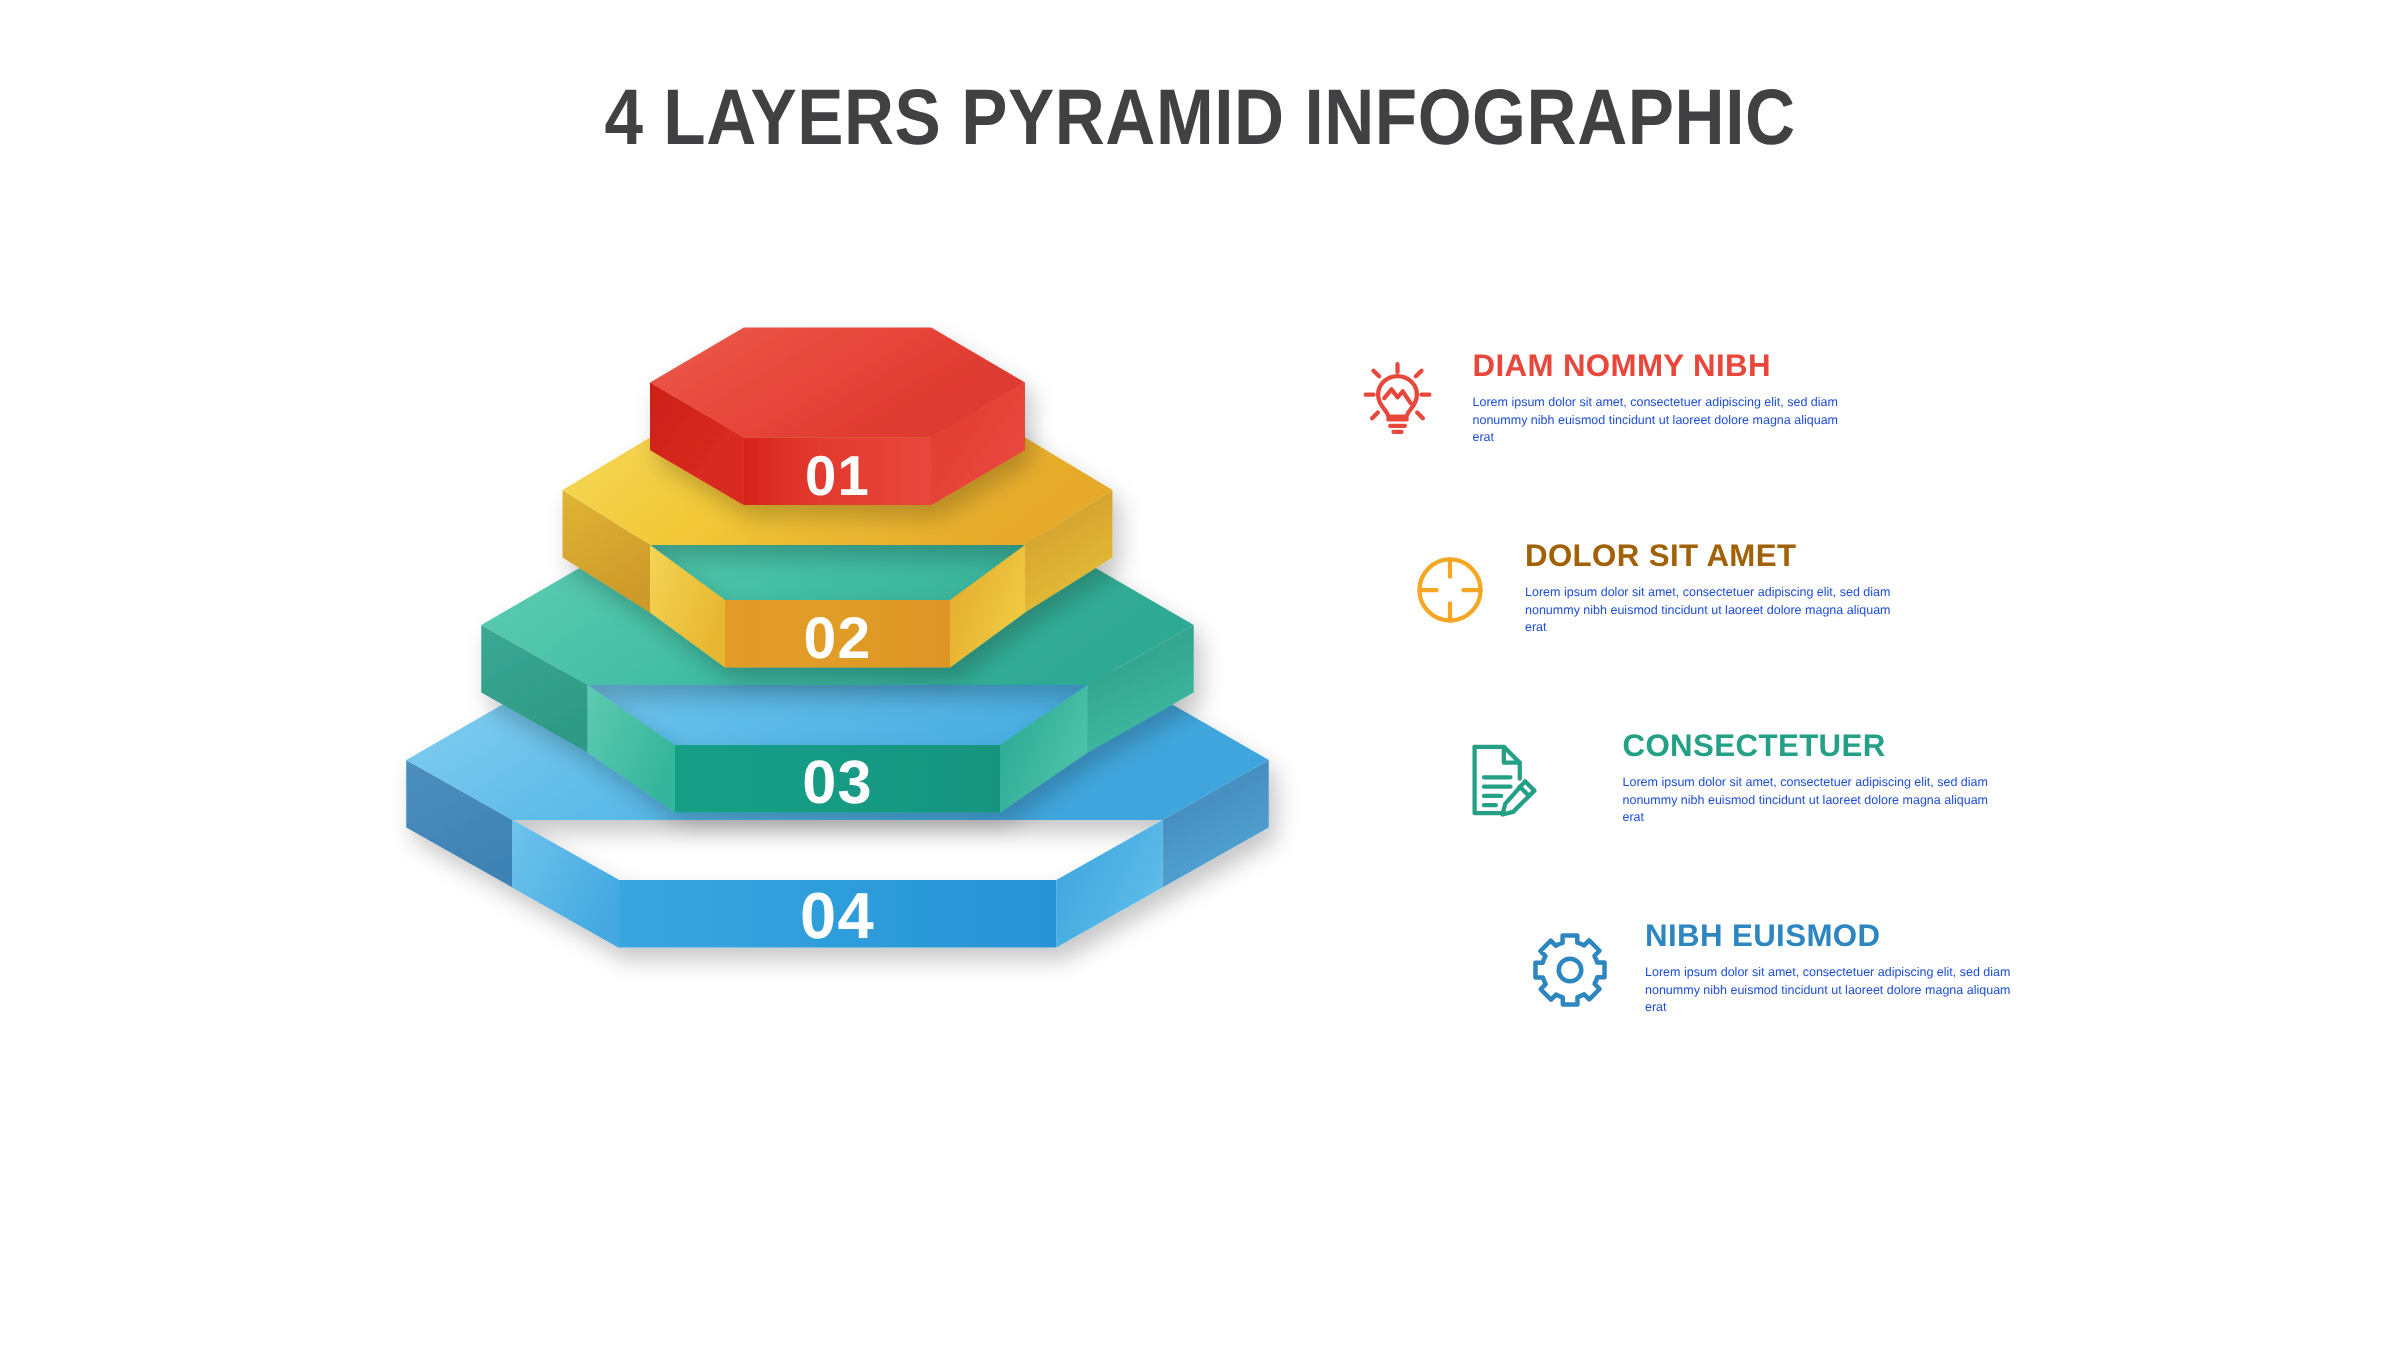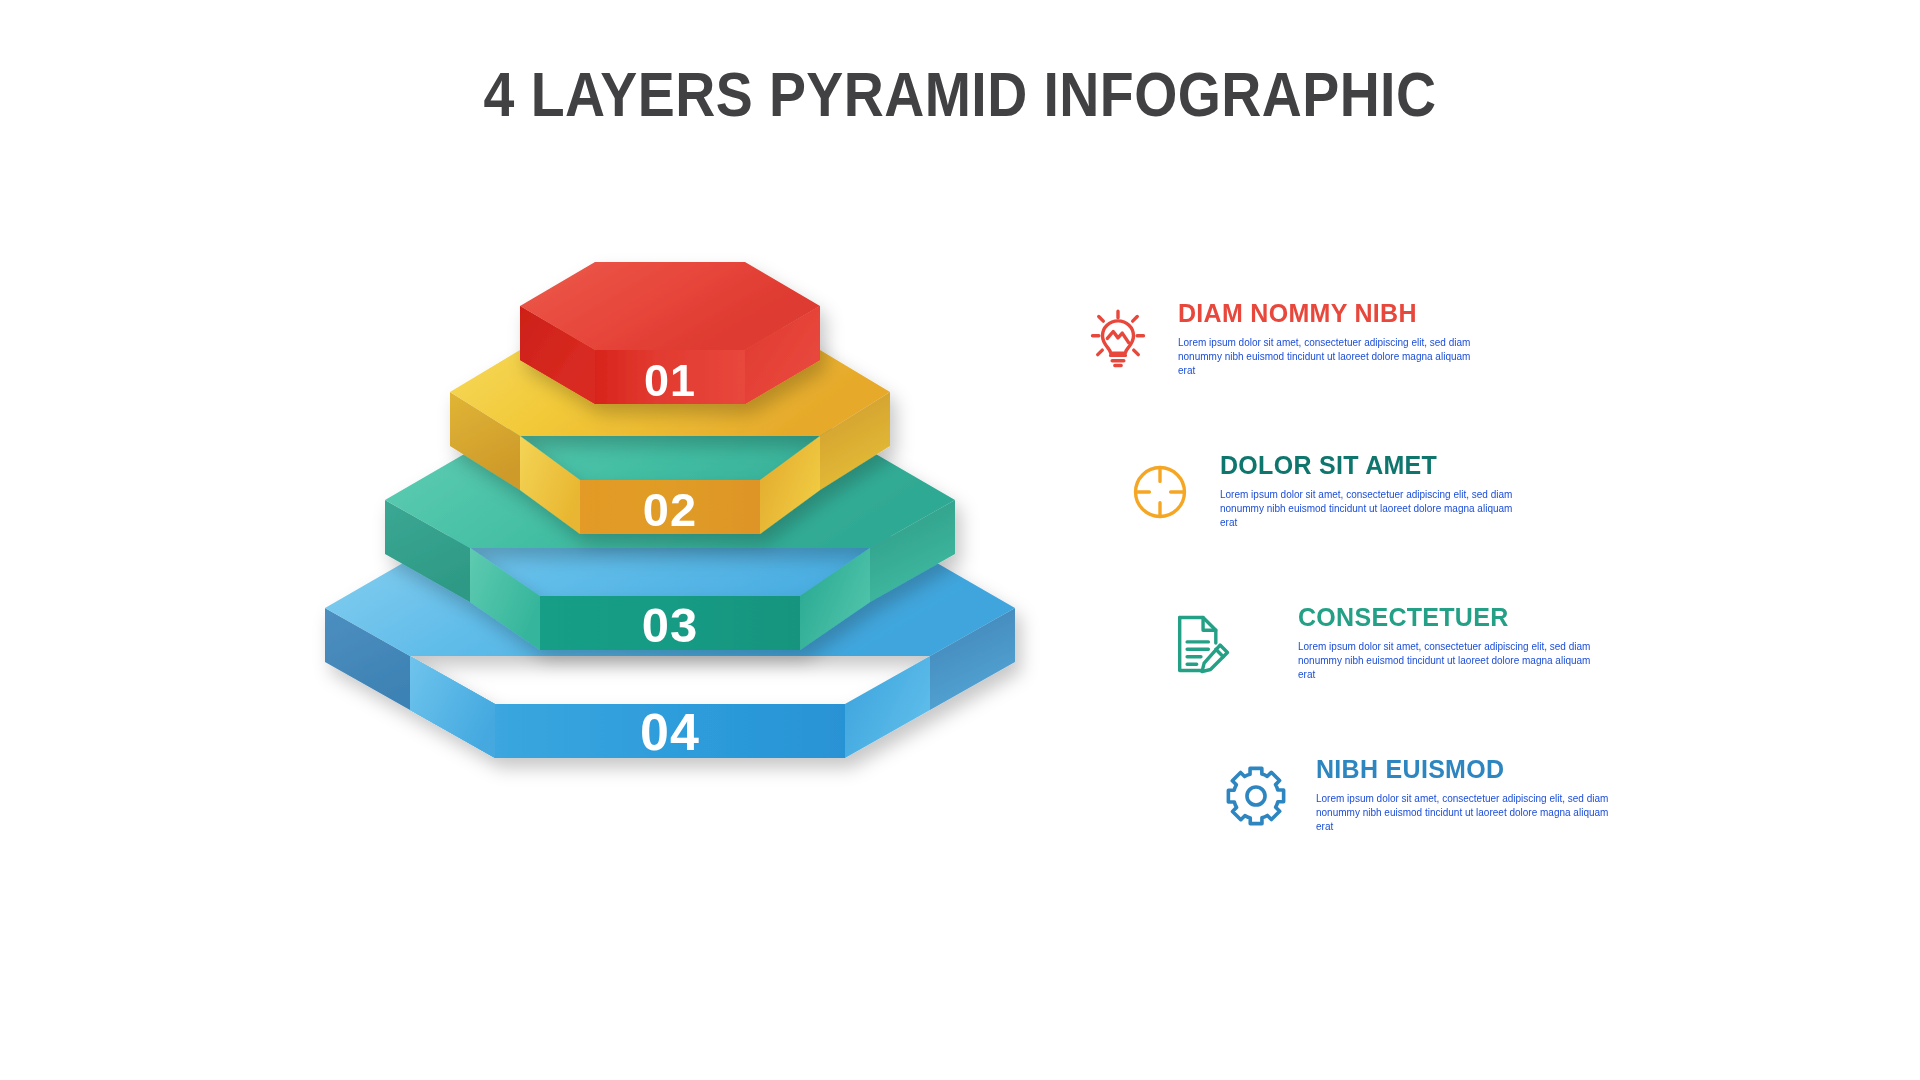--- a/index.html
+++ b/index.html
@@ -38,21 +38,21 @@
   .layer-number {
     font-family:"Liberation Sans", sans-serif;
     font-weight:bold;
     fill:#ffffff;
     text-anchor:middle;
     letter-spacing:1px;
   }
 
   
   #items { position:absolute; left:1080px; top:280px; width:800px; height:640px; }
-  .item { position:absolute; display:flex; align-items:flex-end;margin-top:20px; }
+  .item { position:absolute; display:flex; align-items:flex-end; }
   .item-icon {
     flex:0 0 auto;
     width:76px; height:76px;
     display:flex; align-items:center; justify-content:center;
     margin-right:22px;
     margin-top:2px;
   }
   .item-icon svg { display:block; }
   .item-text { flex:1 1 auto; padding-top:0px; }
   .item-title {
@@ -271,21 +271,21 @@
     </div>
 
     <div class="item" id="item-1">
       <div class="item-icon">
         <svg width="68" height="68" viewBox="0 0 64 64" fill="none" stroke="#F5A623" stroke-width="3.2" stroke-linecap="round" stroke-linejoin="round">
           <circle cx="32" cy="32" r="23"></circle>
           <path d="M32 9v13M32 42v13M9 32h13M42 32h13"></path>
         </svg>
       </div>
       <div class="item-text">
-        <div class="item-title" style="color:#0f766e">DOLOR SIT AMET</div>
+        <div class="item-title" style="color:#a16207">DOLOR SIT AMET</div>
         <div class="item-desc">Lorem ipsum dolor sit amet, consectetuer adipiscing elit, sed diam nonummy nibh euismod tincidunt ut laoreet dolore magna aliquam erat</div>
       </div>
     </div>
 
     <div class="item" id="item-2">
       <div class="item-icon">
         <svg width="68" height="68" viewBox="0 0 64 64" fill="none" stroke="#23A085" stroke-width="3.2" stroke-linecap="round" stroke-linejoin="round">
           <path d="M11 7h22l12 12v12"></path>
           <path d="M11 7v50h20"></path>
           <path d="M33 7v12h12"></path>

